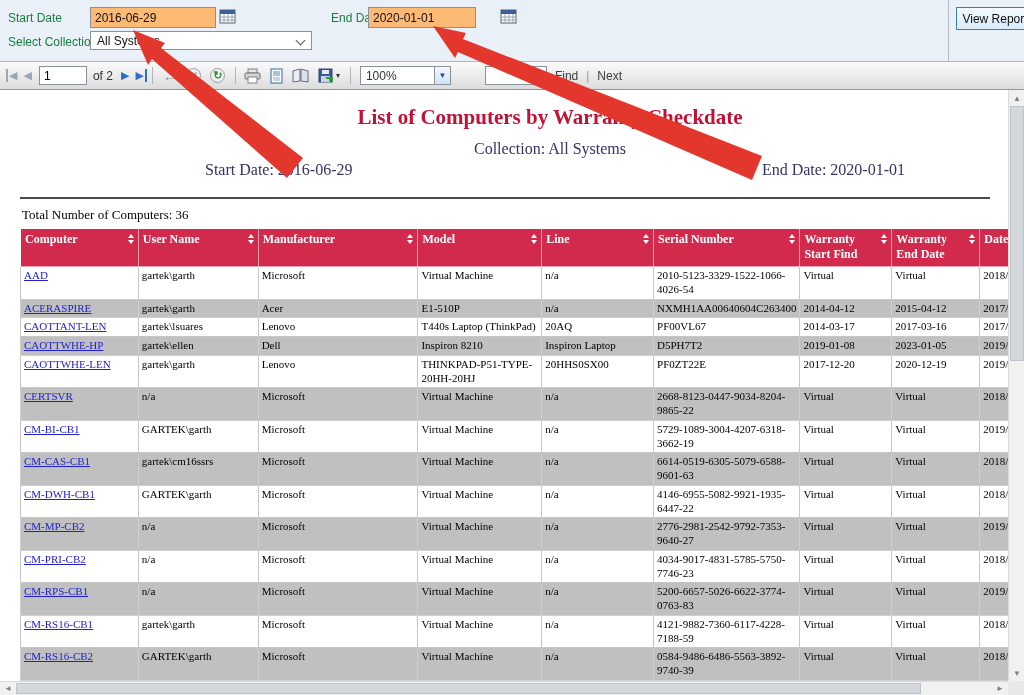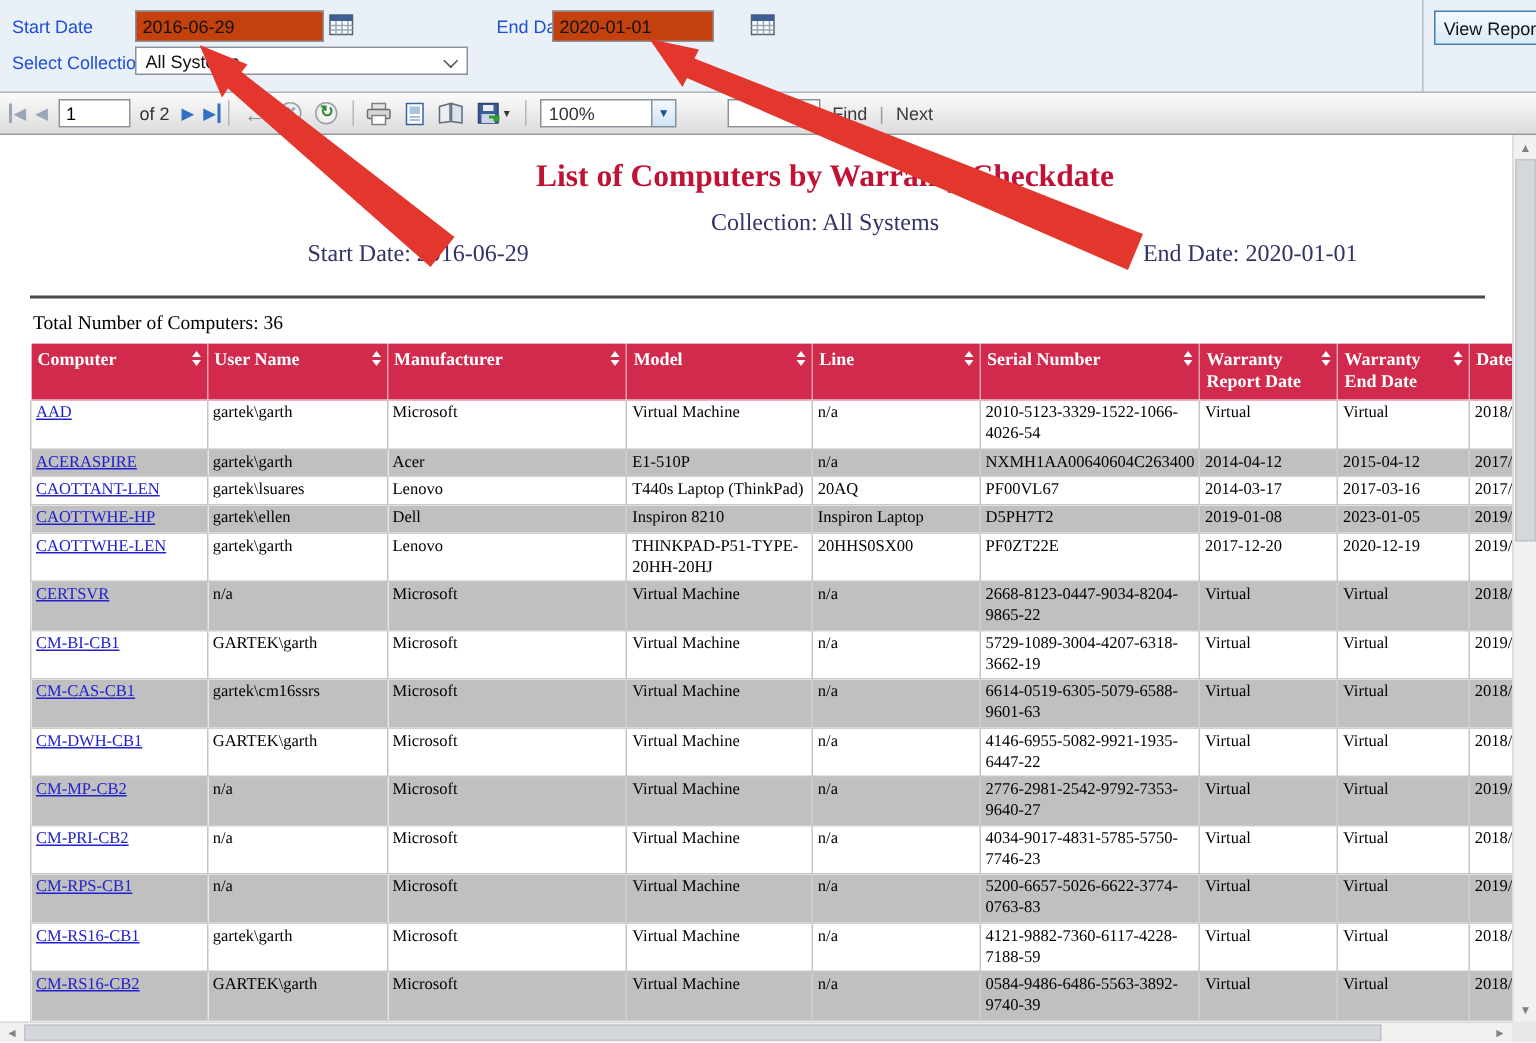--- a/index.html
+++ b/index.html
@@ -3,22 +3,22 @@
 <meta charset="utf-8">
 <style>
   * { margin:0; padding:0; box-sizing:border-box; }
   html,body { width:1024px; height:695px; overflow:hidden; background:#fff;
     font-family:"Liberation Sans", sans-serif; }
   #app { position:relative; width:1024px; height:695px; overflow:hidden; background:#fff; }
 
   
   .param-panel { position:absolute; left:0; top:0; width:1024px; height:62px;
     background:#EAF0F8; border-bottom:1px solid #ABB5BF; }
-  .param-label { position:absolute; font-size:12px; color:#1d4ed8; }
-  .param-input { position:absolute; height:21px; border:1px solid #8A9199; background:#c2410c;
+  .param-label { position:absolute; font-size:12px; color:#15803d; }
+  .param-input { position:absolute; height:21px; border:1px solid #8A9199; background:#fdba74;
     font-size:12px; padding:0 4px; font-family:"Liberation Sans",sans-serif; color:#111; }
   .cal-btn { position:absolute; width:18px; height:16px; border:none; background:transparent; padding:0; cursor:pointer; }
   .dropdown { position:absolute; height:19px; background:#fff; border:1px solid #8A9199;
     font-size:12px; color:#111; display:flex; align-items:center; padding:0 6px; }
   .chev { position:absolute; right:7px; top:5px; width:7px; height:7px;
     border-right:1.6px solid #555; border-bottom:1.6px solid #555; transform:rotate(45deg); }
   .panel-divider { position:absolute; left:948px; top:0; width:1px; height:62px; background:#B4BCC6; }
   .view-report { position:absolute; left:956px; top:7px; width:78px; height:23px;
     border:1px solid #3C7FB1; background:linear-gradient(#F4FAFF,#D9EAF9);
     font-size:12px; color:#111; border-radius:0; cursor:pointer; }
@@ -256,21 +256,21 @@
                 <div class="th-flex">
                   <span>Serial Number</span>
                   <span class="sort">
                     <i class="up"></i>
                     <i class="down"></i>
                   </span>
                 </div>
               </th>
               <th>
                 <div class="th-flex">
-                  <span>Warranty Report Date</span>
+                  <span>Warranty Start Find</span>
                   <span class="sort">
                     <i class="up"></i>
                     <i class="down"></i>
                   </span>
                 </div>
               </th>
               <th>
                 <div class="th-flex">
                   <span>Warranty End Date</span>
                   <span class="sort">

